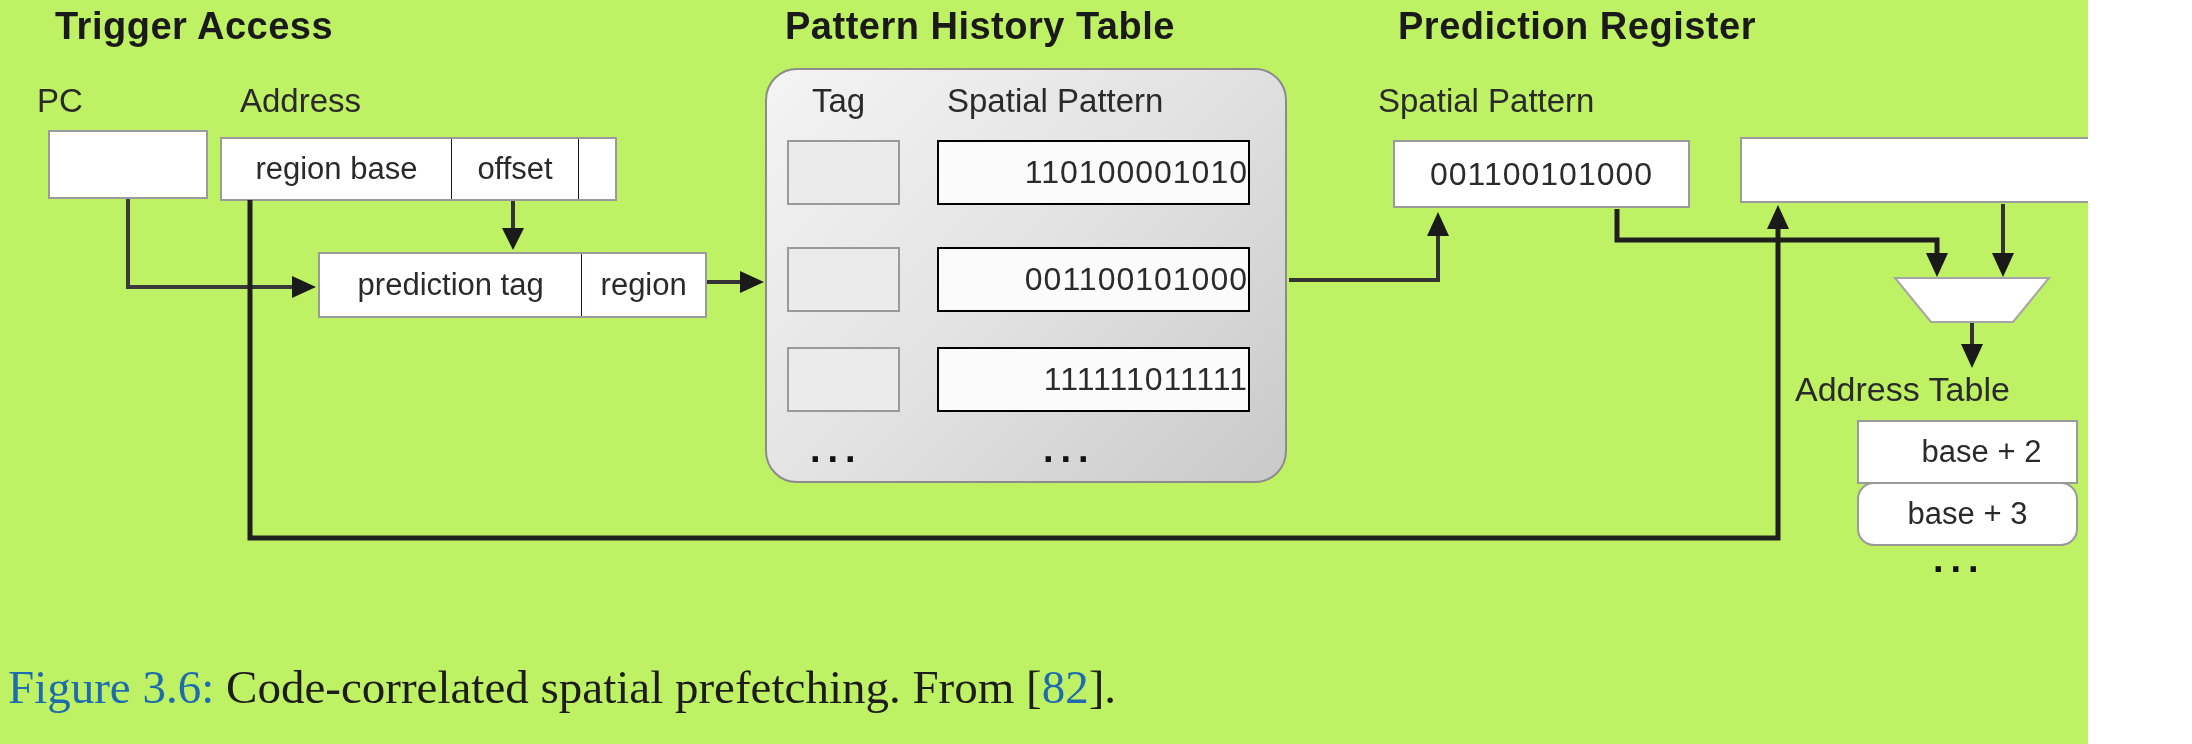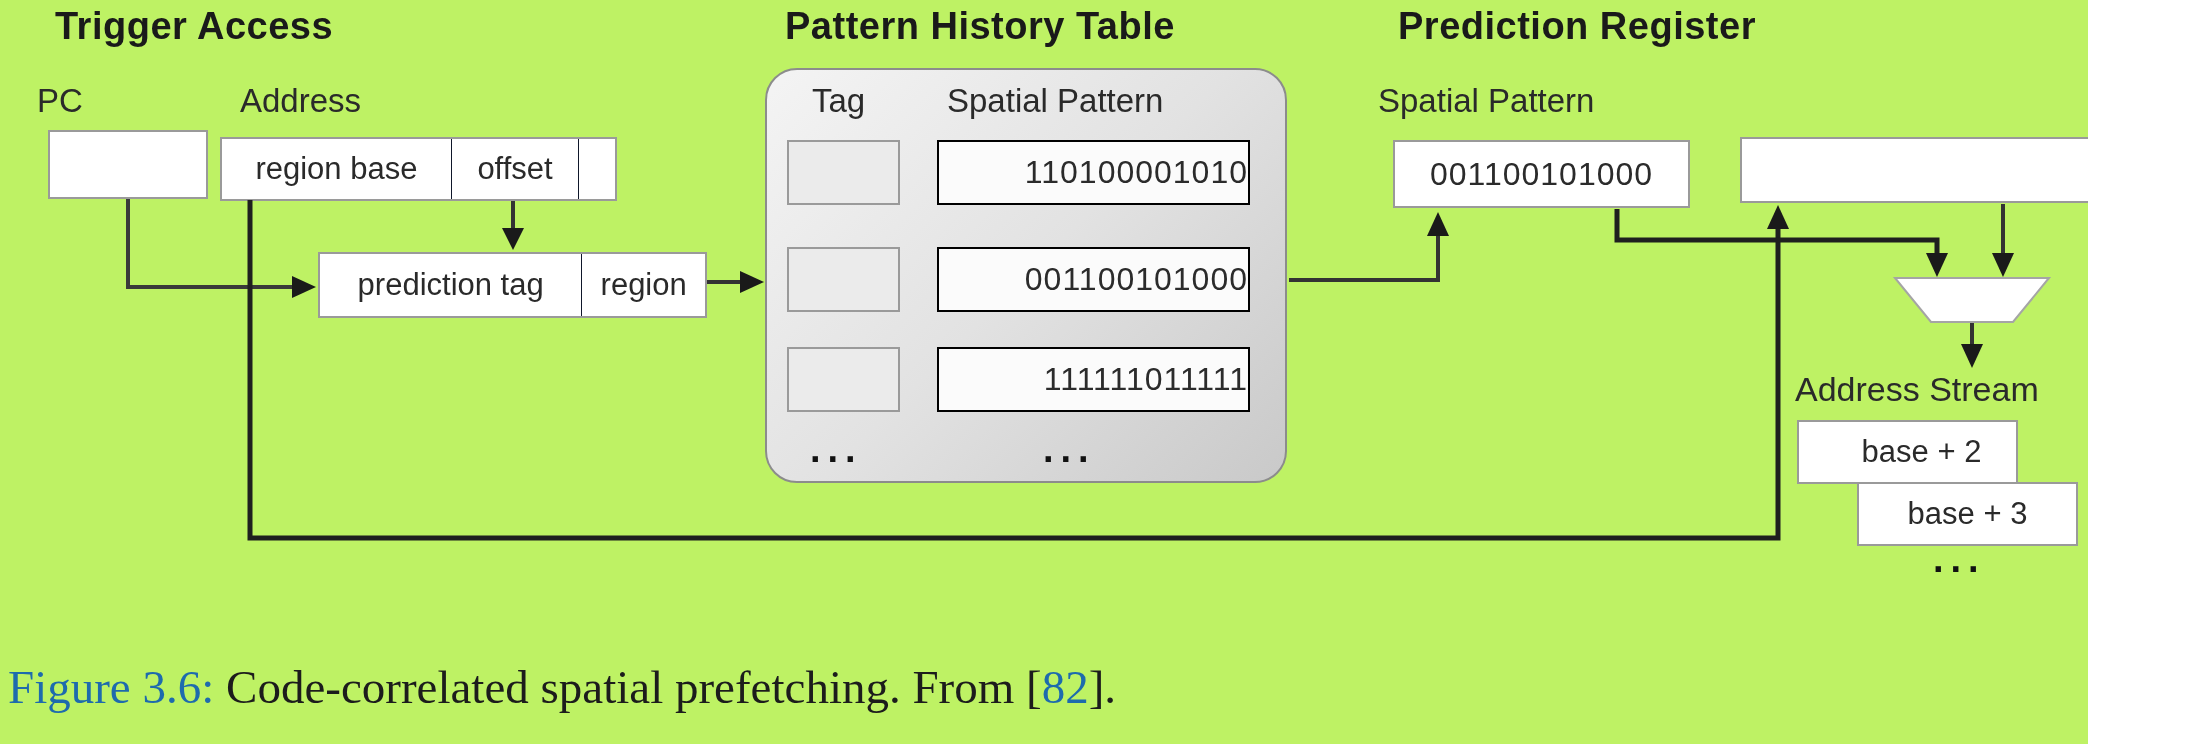--- a/index.html
+++ b/index.html
@@ -78,23 +78,23 @@
 
   <div class="abs lbl" style="left:1378px;top:82px;">Spatial Pattern</div>
 
   <div class="abs box" style="left:1393px;top:140px;width:297px;height:68px;display:flex;align-items:center;justify-content:center;">
     <span class="bits">001100101000</span>
   </div>
   <div class="abs box" style="left:1740px;top:137px;width:440px;height:66px;display:flex;align-items:center;justify-content:center;">
     <span class="bits"></span>
   </div>
 
-  <div class="abs lbl" style="left:1795px;top:370px;font-size:34px;">Address Stream</div>
-  <div class="abs streambox" style="left:1797px;top:420px;width:221px;height:64px;padding-left:28px;">base + 2</div>
-  <div class="abs streambox" style="left:1857px;top:482px;width:221px;height:64px;">base + 3</div>
+  <div class="abs lbl" style="left:1795px;top:370px;font-size:34px;">Address Table</div>
+  <div class="abs streambox" style="left:1857px;top:420px;width:221px;height:64px;padding-left:28px;">base + 2</div>
+  <div class="abs streambox" style="left:1857px;top:482px;width:221px;height:64px;border-radius:17px;">base + 3</div>
   <div class="abs dots" style="left:1933px;top:540px;">...</div>
 
   <svg class="wires" width="2192" height="744" viewBox="0 0 2192 744">
 
     <path d="M128 199 V287 H296" fill="none" stroke="#3a3a3a" stroke-width="4"></path>
     <polygon points="316,287 292,276 292,298" fill="#1a1a1a"></polygon>
 
     <path d="M513 201 V232" fill="none" stroke="#333" stroke-width="4"></path>
     <polygon points="513,250 502,228 524,228" fill="#1a1a1a"></polygon>
 

